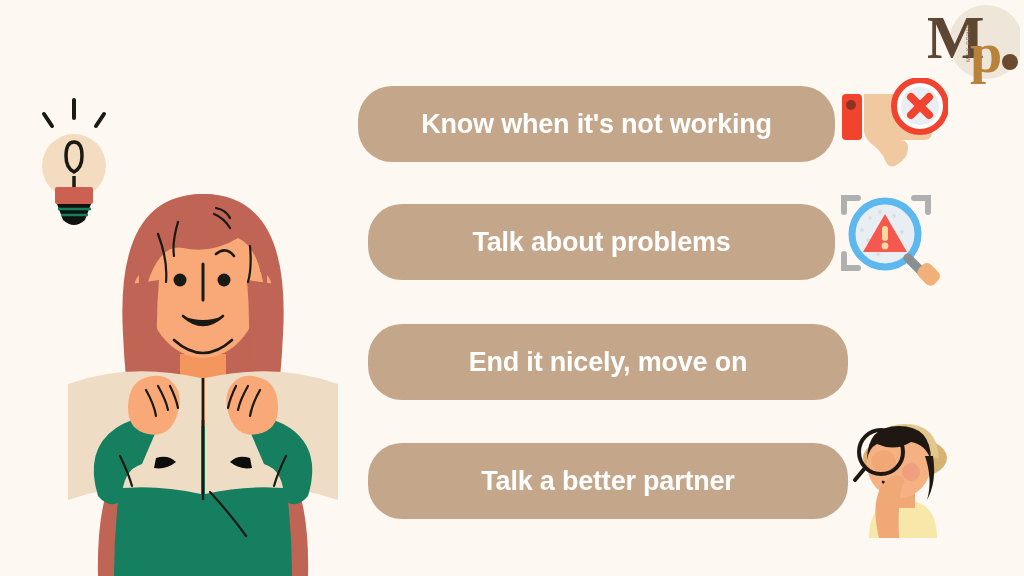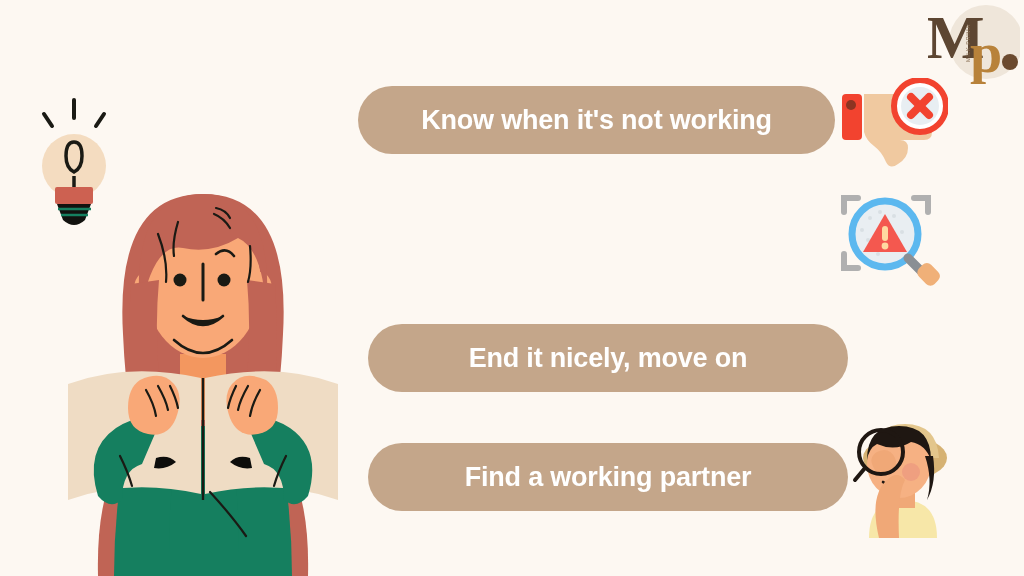--- a/index.html
+++ b/index.html
@@ -17,21 +17,21 @@
 
   
   .illus { position:absolute; left:28px; top:84px; width:340px; height:492px; }
 
   
   .pills { position:absolute; left:0; top:0; width:1024px; height:576px; }
   .pill-row { position:absolute; display:flex; align-items:center; }
   .pill {
     background:#c4a68a;
     border-radius:34px;
-    height:68px;
+    height:76px;
     display:flex;
     align-items:center;
     justify-content:center;
     padding:16px 26px;
   }
   .pill-label {
     color:#ffffff;
     font-size:27px;
     font-weight:bold;
     letter-spacing:-0.2px;
@@ -170,20 +170,25 @@
         <circle cx="82" cy="28" r="26" fill="#ffffff"></circle>
         <circle cx="82" cy="28" r="26" fill="none" stroke="#f2432f" stroke-width="6"></circle>
         <circle cx="82" cy="28" r="19" fill="#e8eef2"></circle>
         <g stroke="#f2432f" stroke-width="8" stroke-linecap="round">
           <line x1="73" y1="19" x2="91" y2="37"></line>
           <line x1="91" y1="19" x2="73" y2="37"></line>
         </g>
       </svg>
     </div>
 
+    <div class="pill-row row2">
+      <div class="pill">
+        <span class="pill-label">Talk about problems</span>
+      </div>
+    </div>
     <div class="rowicon ic2">
       <svg viewBox="0 0 110 104" width="110" height="104">
         <g stroke="#b0b0b0" stroke-width="6" fill="none" stroke-linecap="round">
           <path d="M6 24 v-14 h14"></path>
           <path d="M76 10 h14 v14"></path>
           <path d="M6 66 v14 h14"></path>
         </g>
         <circle cx="47" cy="46" r="33" fill="#e9eef2"></circle>
         <circle cx="47" cy="46" r="33" fill="none" stroke="#5cb8ef" stroke-width="7"></circle>
         <g fill="#d9dfe4">
@@ -205,21 +210,21 @@
     </div>
 
     <div class="pill-row row3">
       <div class="pill">
         <span class="pill-label">End it nicely, move on</span>
       </div>
     </div>
 
     <div class="pill-row row4">
       <div class="pill">
-        <span class="pill-label">Find a working partner</span>
+        <span class="pill-label">Talk a better partner</span>
       </div>
     </div>
     <div class="rowicon ic4">
       <svg viewBox="0 0 114 126" width="114" height="126">
 
         <path d="M24 126 q0 -38 34 -38 q34 0 34 38 z" fill="#f7e7a8"></path>
 
         <rect x="46" y="74" width="24" height="22" fill="#f0a877"></rect>
 
         <ellipse cx="60" cy="46" rx="42" ry="22" fill="#d6b273"></ellipse>

